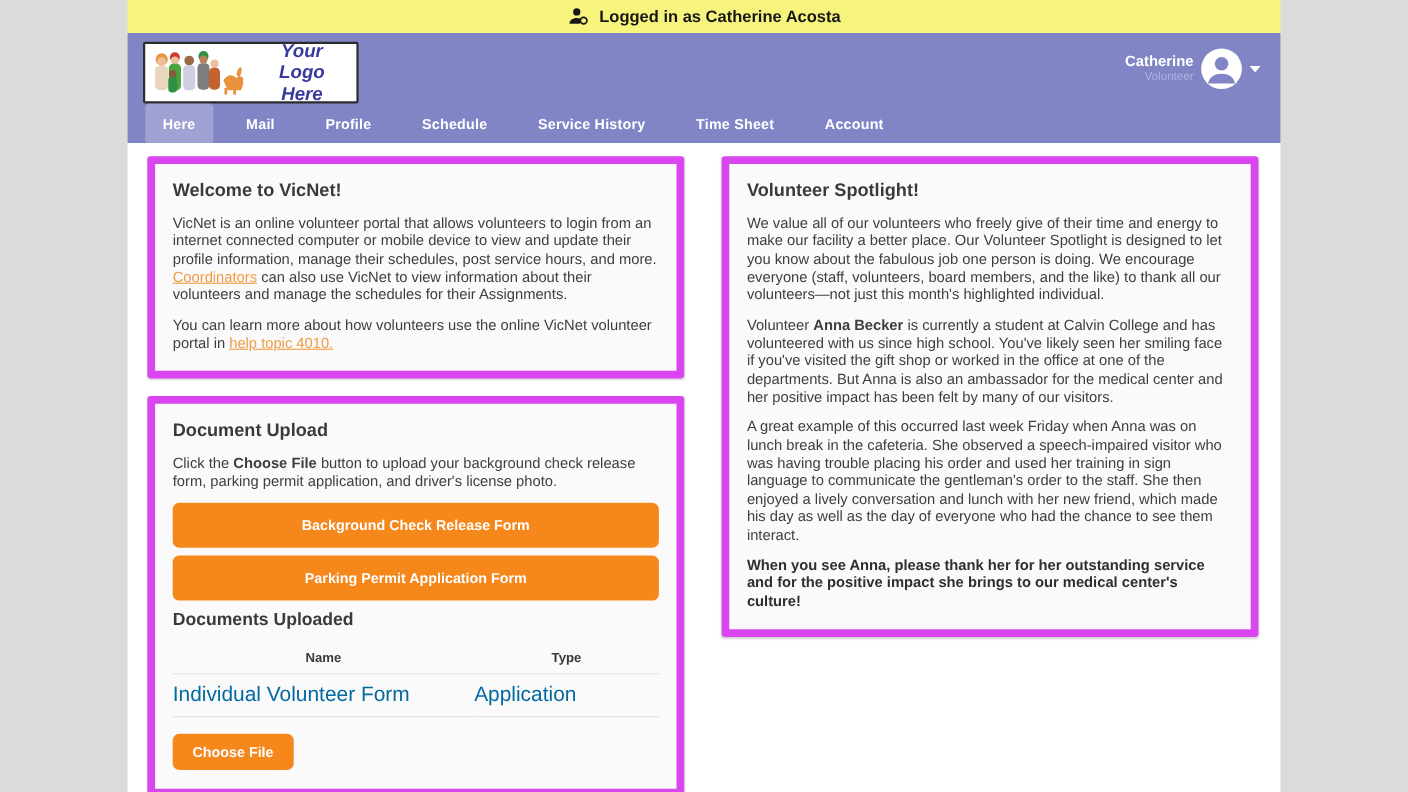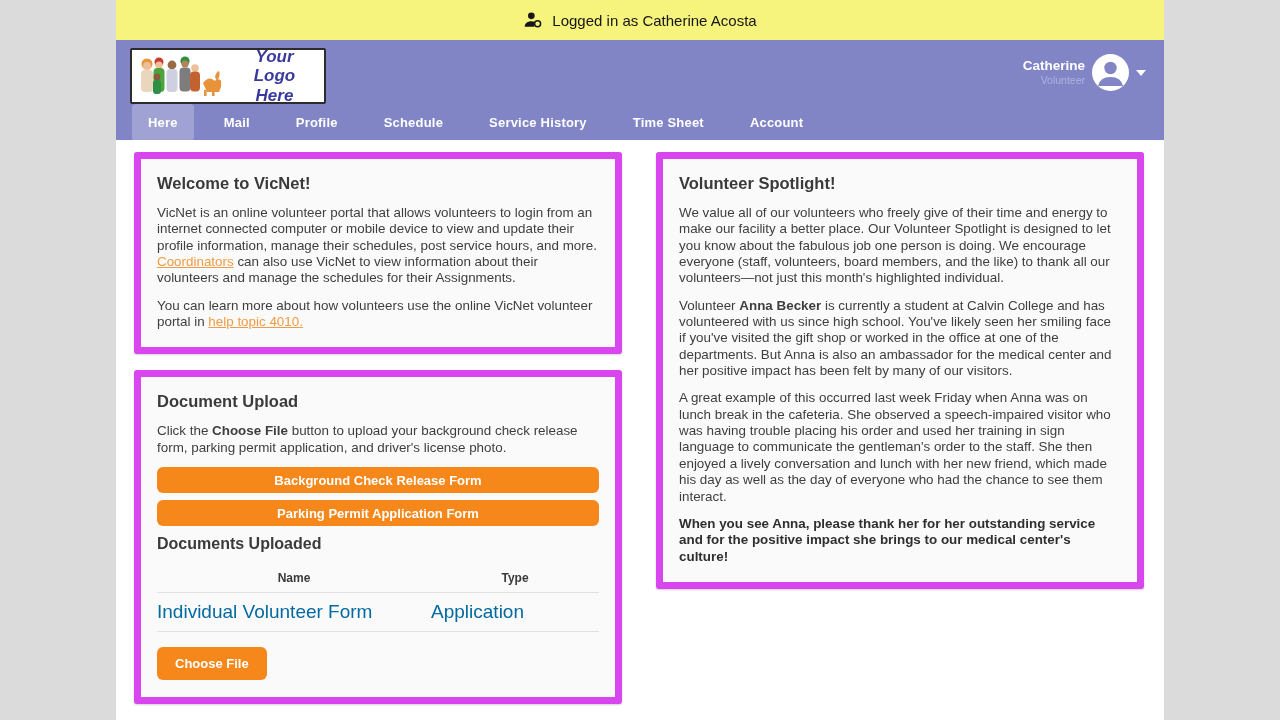--- a/index.html
+++ b/index.html
@@ -12,27 +12,28 @@
   }
   .page {
     width: 1048px;
     margin: 0 auto;
     height: 720px;
     display: flex;
     flex-direction: column;
   }
   
   .top-bar {
-    height: 40px;
+    height: 30px;
     background: #f6f47d;
     display: flex;
     align-items: center;
     justify-content: center;
     gap: 9px;
     flex: 0 0 auto;
+    font-weight: bold;
   }
   .top-bar .label { font-size: 15px; color: #161616; }
   .person-check-icon { width: 20px; height: 20px; display: inline-block; }
   
   .header {
     background: #8185c6;
     height: 100px;
     flex: 0 0 auto;
     padding: 8px 14px 0 14px;
     display: flex;
@@ -119,21 +120,21 @@
     font-weight: bold;
     font-size: 13px;
     border: none;
     border-radius: 6px;
     cursor: pointer;
     font-family: "Liberation Sans", sans-serif;
   }
   .btn-wide {
     display: block;
     width: 100%;
-    height: 26px;
+    height: 41px;
     margin-bottom: 7px;
   }
   .subheading { font-size: 16px; font-weight: bold; color: #3a3a3a; margin: 9px 0 10px 0; }
   table.doc-table { width: 100%; border-collapse: collapse; margin-bottom: 13px; }
   .doc-table th {
     text-align: center;
     font-size: 12px;
     font-weight: bold;
     color: #3a3a3a;
     padding: 8px 0 7px 0;

